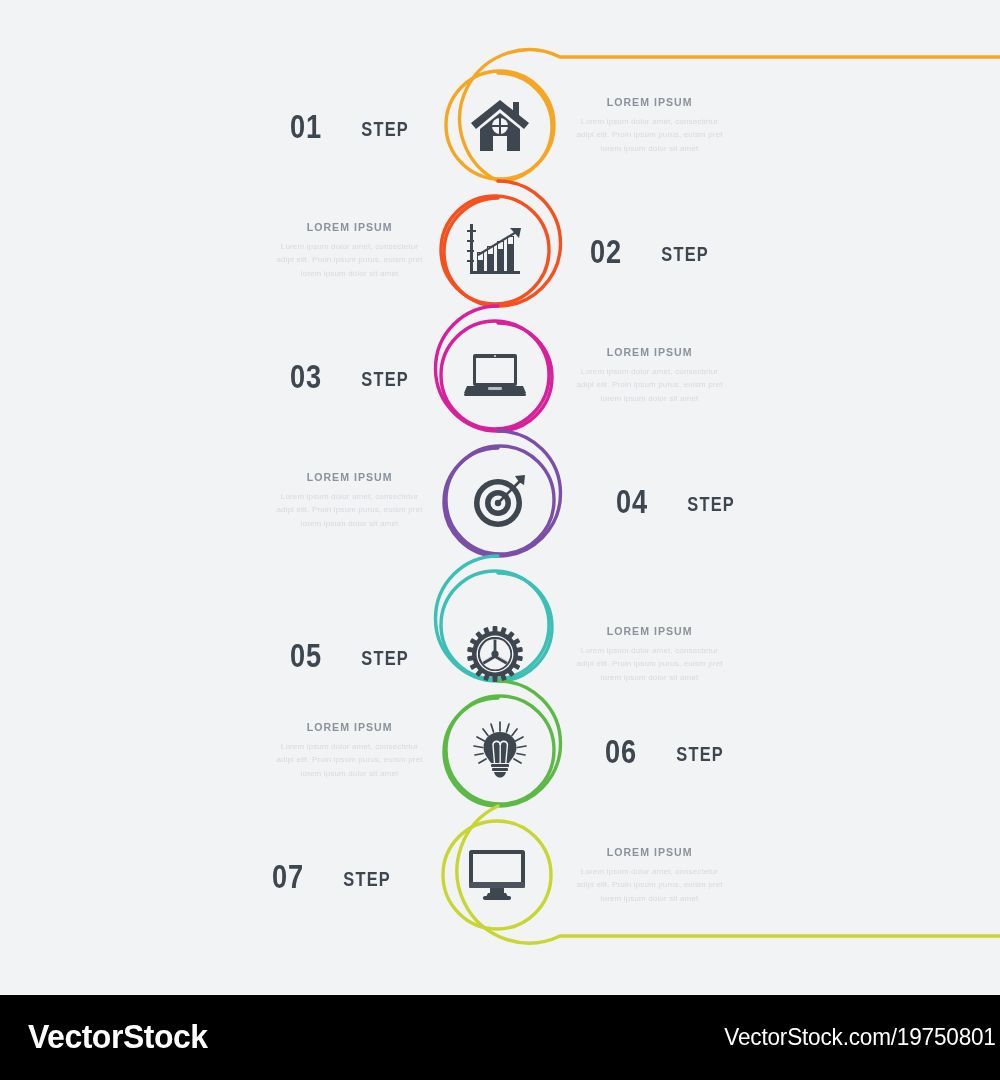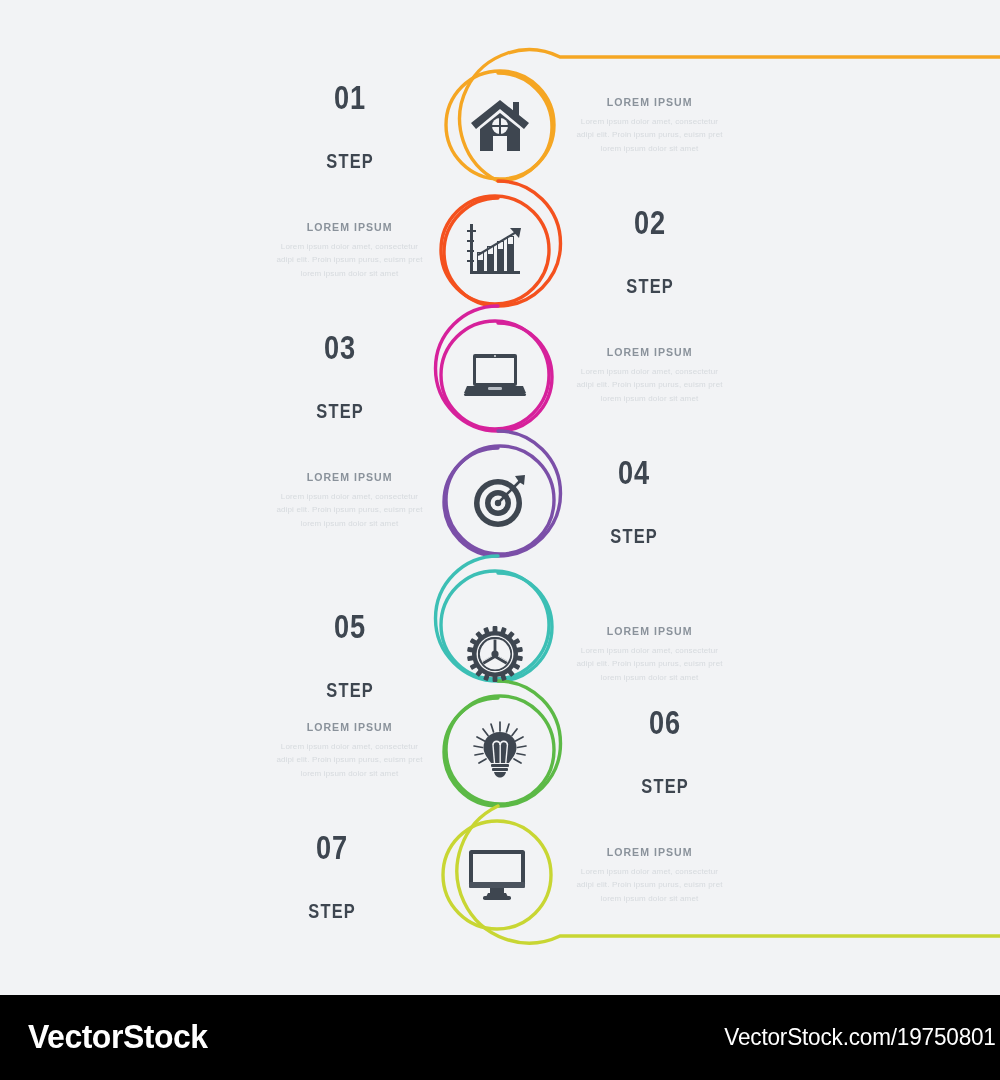--- a/index.html
+++ b/index.html
@@ -13,21 +13,21 @@
   #stage{position:absolute;left:0;top:0;width:1000px;height:1080px;}
 
   
   #spiral{position:absolute;left:0;top:0;width:1000px;height:995px;}
 
   
   .step-row{position:absolute;left:0;width:1000px;height:125px;}
 
   .num-block{
     position:absolute;top:0;width:160px;height:125px;
-    display:flex;flex-direction:column;align-items:center;justify-content:center;
+    display:flex;flex-direction:row;align-items:center;justify-content:center;
     color:#3e4650;line-height:1;gap:30px;
   }
   .num-block .num{
     font-size:34px;font-weight:bold;letter-spacing:1px;
     transform:scaleX(.80);font-family:"Liberation Sans", sans-serif;
   }
   .num-block .stp{
     font-size:20px;font-weight:bold;letter-spacing:1.5px;margin-top:7px;
     transform:scaleX(.82);
   }
@@ -156,21 +156,21 @@
         <path d="M44 6 L55 6 L53 16 Z" fill="#3e4650"></path>
       </svg>
     </div>
     <div class="num-block" style="left:570px">
       <div class="num">02</div>
       <div class="stp">STEP</div>
     </div>
   </div>
 
   <div class="step-row" style="top:313px">
-    <div class="num-block" style="left:260px">
+    <div class="num-block" style="left:270px">
       <div class="num">03</div>
       <div class="stp">STEP</div>
     </div>
     <div class="icon-wrap" style="left:445px">
       <svg width="64" height="46" viewBox="0 0 64 46">
         <rect x="10" y="2" width="44" height="32" rx="2" fill="#3e4650"></rect>
         <rect x="13" y="6" width="38" height="25" fill="#f2f3f5"></rect>
         <circle cx="32" cy="4" r="0.9" fill="#f2f3f5"></circle>
         <path d="M4 34 H60 L63 41 H1 Z" fill="#3e4650"></path>
         <rect x="25" y="35" width="14" height="3" rx="1.2" fill="#b8bdc4"></rect>
@@ -192,21 +192,21 @@
       <svg width="58" height="58" viewBox="0 0 58 58">
         <circle cx="27" cy="32" r="24" fill="#3e4650"></circle>
         <circle cx="27" cy="32" r="18.5" fill="#f2f3f5"></circle>
         <circle cx="27" cy="32" r="13" fill="#3e4650"></circle>
         <circle cx="27" cy="32" r="7.5" fill="#f2f3f5"></circle>
         <circle cx="27" cy="32" r="3.2" fill="#3e4650"></circle>
         <path d="M26 33 L49 10" stroke="#3e4650" stroke-width="2.6" stroke-linecap="round"></path>
         <path d="M44 5 L54 4 L53 14 L48 11 Z" fill="#3e4650"></path>
       </svg>
     </div>
-    <div class="num-block" style="left:554px">
+    <div class="num-block" style="left:596px">
       <div class="num">04</div>
       <div class="stp">STEP</div>
     </div>
   </div>
 
   <div class="step-row" style="top:592px">
     <div class="num-block" style="left:270px">
       <div class="num">05</div>
       <div class="stp">STEP</div>
     </div>

